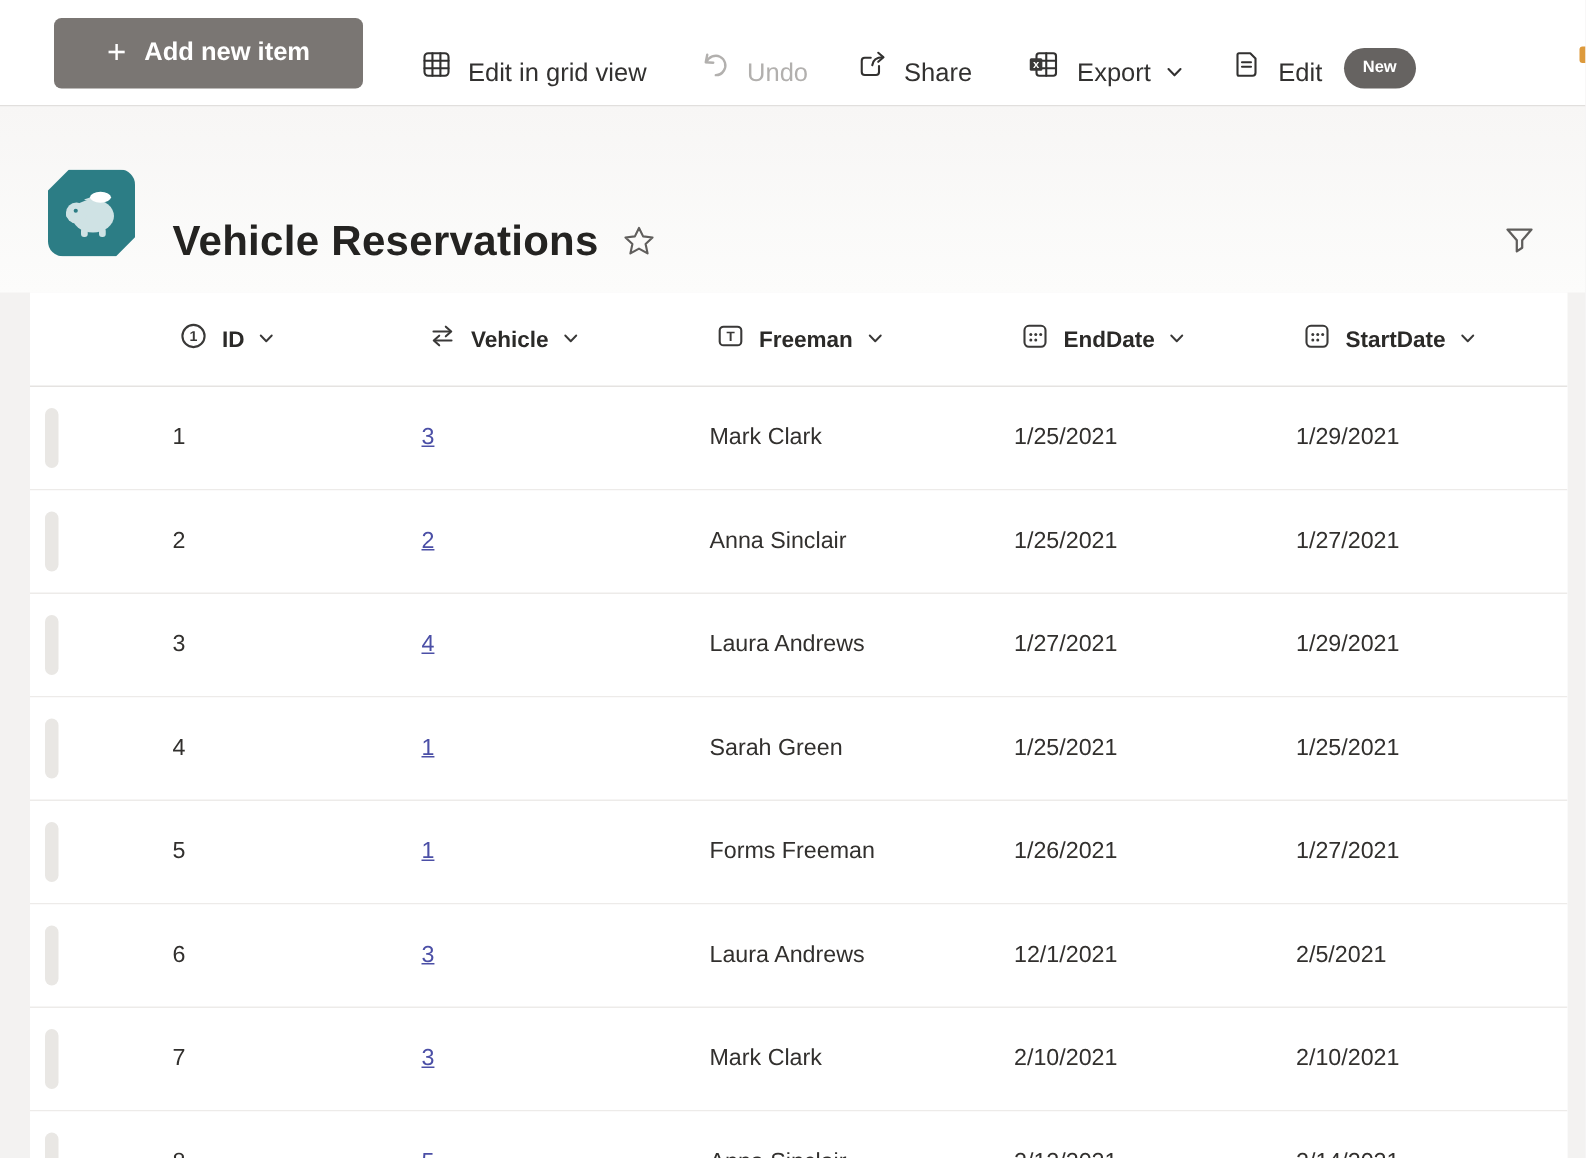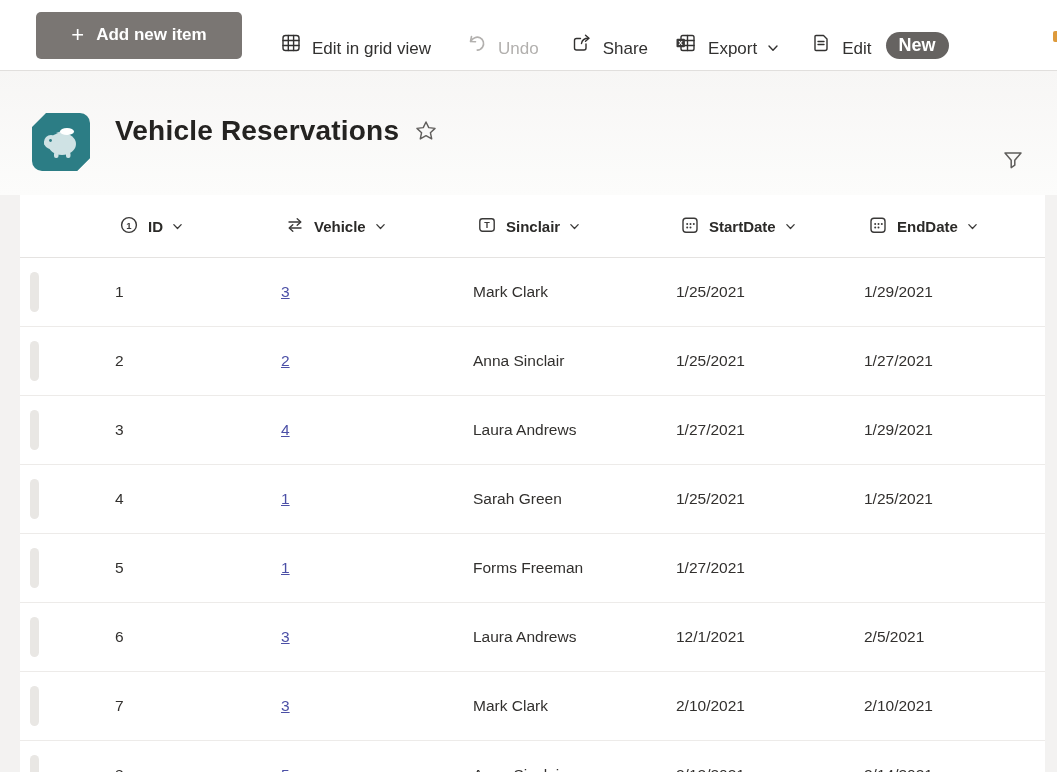--- a/index.html
+++ b/index.html
@@ -14,35 +14,35 @@
   .add-btn { display:flex; align-items:center; justify-content:center; gap:12px;
     width:206px; height:47px; background:#7a7673; border:none; border-radius:5px;
     color:#ffffff; font-size:17px; font-weight:700; cursor:pointer; margin-right:34px;
     font-family:"Liberation Sans", sans-serif; }
   .add-btn .plus { font-size:22px; font-weight:400; line-height:1; }
   .cmd-item { display:flex; align-items:flex-end; gap:10px; height:47px;
     padding:0 4px; font-size:17px; color:#323130; cursor:pointer; white-space:nowrap; }
   .cmd-item.disabled { color:#b2b0ae; cursor:default; }
   .cmd-item svg { flex:0 0 auto; }
   .mr-edit { margin-right:27px; } .mr-undo { margin-right:24px; }
-  .mr-share { margin-right:18px; } .mr-export { margin-right:23px; }
-  .badge { background:#666361; color:#fff; font-size:18px; font-weight:700;
+  .mr-share { margin-right:28px; } .mr-export { margin-right:23px; }
+  .badge { background:#666361; color:#fff; font-size:11px; font-weight:700;
     border-radius:14px; height:27px; line-height:27px; padding:0 13px; margin-left:4px; }
   .edge-sliver { position:absolute; right:0; top:31px; width:4px; height:11px;
     background:#dd9a3c; border-radius:2px 0 0 2px; }
 
   
   .titleband { position:absolute; top:71px; left:0; width:1057px; height:124px;
     background:linear-gradient(#f7f6f5, #fcfcfb); }
   .list-icon { position:absolute; left:32px; top:42px; width:58px; height:58px;
     background:#2c7d85;
     clip-path:polygon(0 14px, 14px 0, 78% 0, 100% 0, 100% 78%, 78% 100%, 0 100%, 0 22%);
     border-radius:10px; }
   .list-icon svg { position:absolute; left:8px; top:10px; }
-  .title-row { position:absolute; left:115px; top:44px; display:flex; align-items:center; gap:16px; }
+  .title-row { position:absolute; left:115px; top:74px; display:flex; align-items:flex-end; gap:16px; }
   .page-title { font-size:28px; font-weight:600; color:#242321; letter-spacing:.2px; }
   .star { margin-top:4px; }
   .filter-btn { position:absolute; right:27px; top:72px; width:34px; height:34px;
     display:flex; align-items:center; justify-content:center; cursor:pointer; }
 
   
   .card { position:absolute; left:20px; top:195px; width:1025px; height:577px;
     background:#ffffff; overflow:hidden; }
   .grid-row { display:grid; grid-template-columns:95px 166px 192px 203px 188px 1fr;
     align-items:center; }
@@ -200,61 +200,61 @@
             </svg>
         </span>
       </div>
       <div class="hdr-cell">
         <span>
           <svg width="20" height="20" viewBox="0 0 20 20" class="hdr-ic">
             <rect x="2.8" y="3.8" width="14.4" height="12.4" rx="2.6"></rect>
             <text x="10" y="13.3" font-size="9" font-weight="bold" fill="#3a3938" stroke="none" text-anchor="middle" font-family="Liberation Sans, sans-serif">T</text>
           </svg>
         </span>
-        <span>Sinclair</span>
+        <span>Freeman</span>
         <span>
           <svg width="11" height="11" viewBox="0 0 12 12" class="hdr-ic">
               <polyline points="2,4 6,8.2 10,4"></polyline>
             </svg>
         </span>
       </div>
       <div class="hdr-cell">
         <span>
           <svg width="20" height="20" viewBox="0 0 20 20" class="hdr-ic">
             <rect x="3" y="3.2" width="14" height="14" rx="3"></rect>
             <g fill="#3a3938" stroke="none">
               <circle cx="7.2" cy="9" r="1"></circle>
                 <circle cx="10.5" cy="9" r="1"></circle>
                 <circle cx="13.8" cy="9" r="1"></circle>
               <circle cx="7.2" cy="12.6" r="1"></circle>
                 <circle cx="10.5" cy="12.6" r="1"></circle>
             </g>
           </svg>
         </span>
-        <span>StartDate</span>
+        <span>EndDate</span>
         <span>
           <svg width="11" height="11" viewBox="0 0 12 12" class="hdr-ic">
               <polyline points="2,4 6,8.2 10,4"></polyline>
             </svg>
         </span>
       </div>
       <div class="hdr-cell">
         <span>
           <svg width="20" height="20" viewBox="0 0 20 20" class="hdr-ic">
             <rect x="3" y="3.2" width="14" height="14" rx="3"></rect>
             <g fill="#3a3938" stroke="none">
               <circle cx="7.2" cy="9" r="1"></circle>
                 <circle cx="10.5" cy="9" r="1"></circle>
                 <circle cx="13.8" cy="9" r="1"></circle>
               <circle cx="7.2" cy="12.6" r="1"></circle>
                 <circle cx="10.5" cy="12.6" r="1"></circle>
             </g>
           </svg>
         </span>
-        <span>EndDate</span>
+        <span>StartDate</span>
         <span>
           <svg width="11" height="11" viewBox="0 0 12 12" class="hdr-ic">
               <polyline points="2,4 6,8.2 10,4"></polyline>
             </svg>
         </span>
       </div>
     </div>
 
     <div id="rows-host">
   <div class="grid-row body-row">
@@ -301,20 +301,21 @@
     <div class="cell">1/25/2021</div>
   </div>
 
   <div class="grid-row body-row">
     <div>
             <div class="pill"></div>
           </div>
     <div class="cell">5</div>
     <div class="cell"><a href="#">1</a></div>
     <div class="cell">Forms Freeman</div>
+    <div class="cell">1/26/2021</div>
     <div class="cell">1/27/2021</div>
   </div>
 
   <div class="grid-row body-row">
     <div>
             <div class="pill"></div>
           </div>
     <div class="cell">6</div>
     <div class="cell"><a href="#">3</a></div>
     <div class="cell">Laura Andrews</div>

